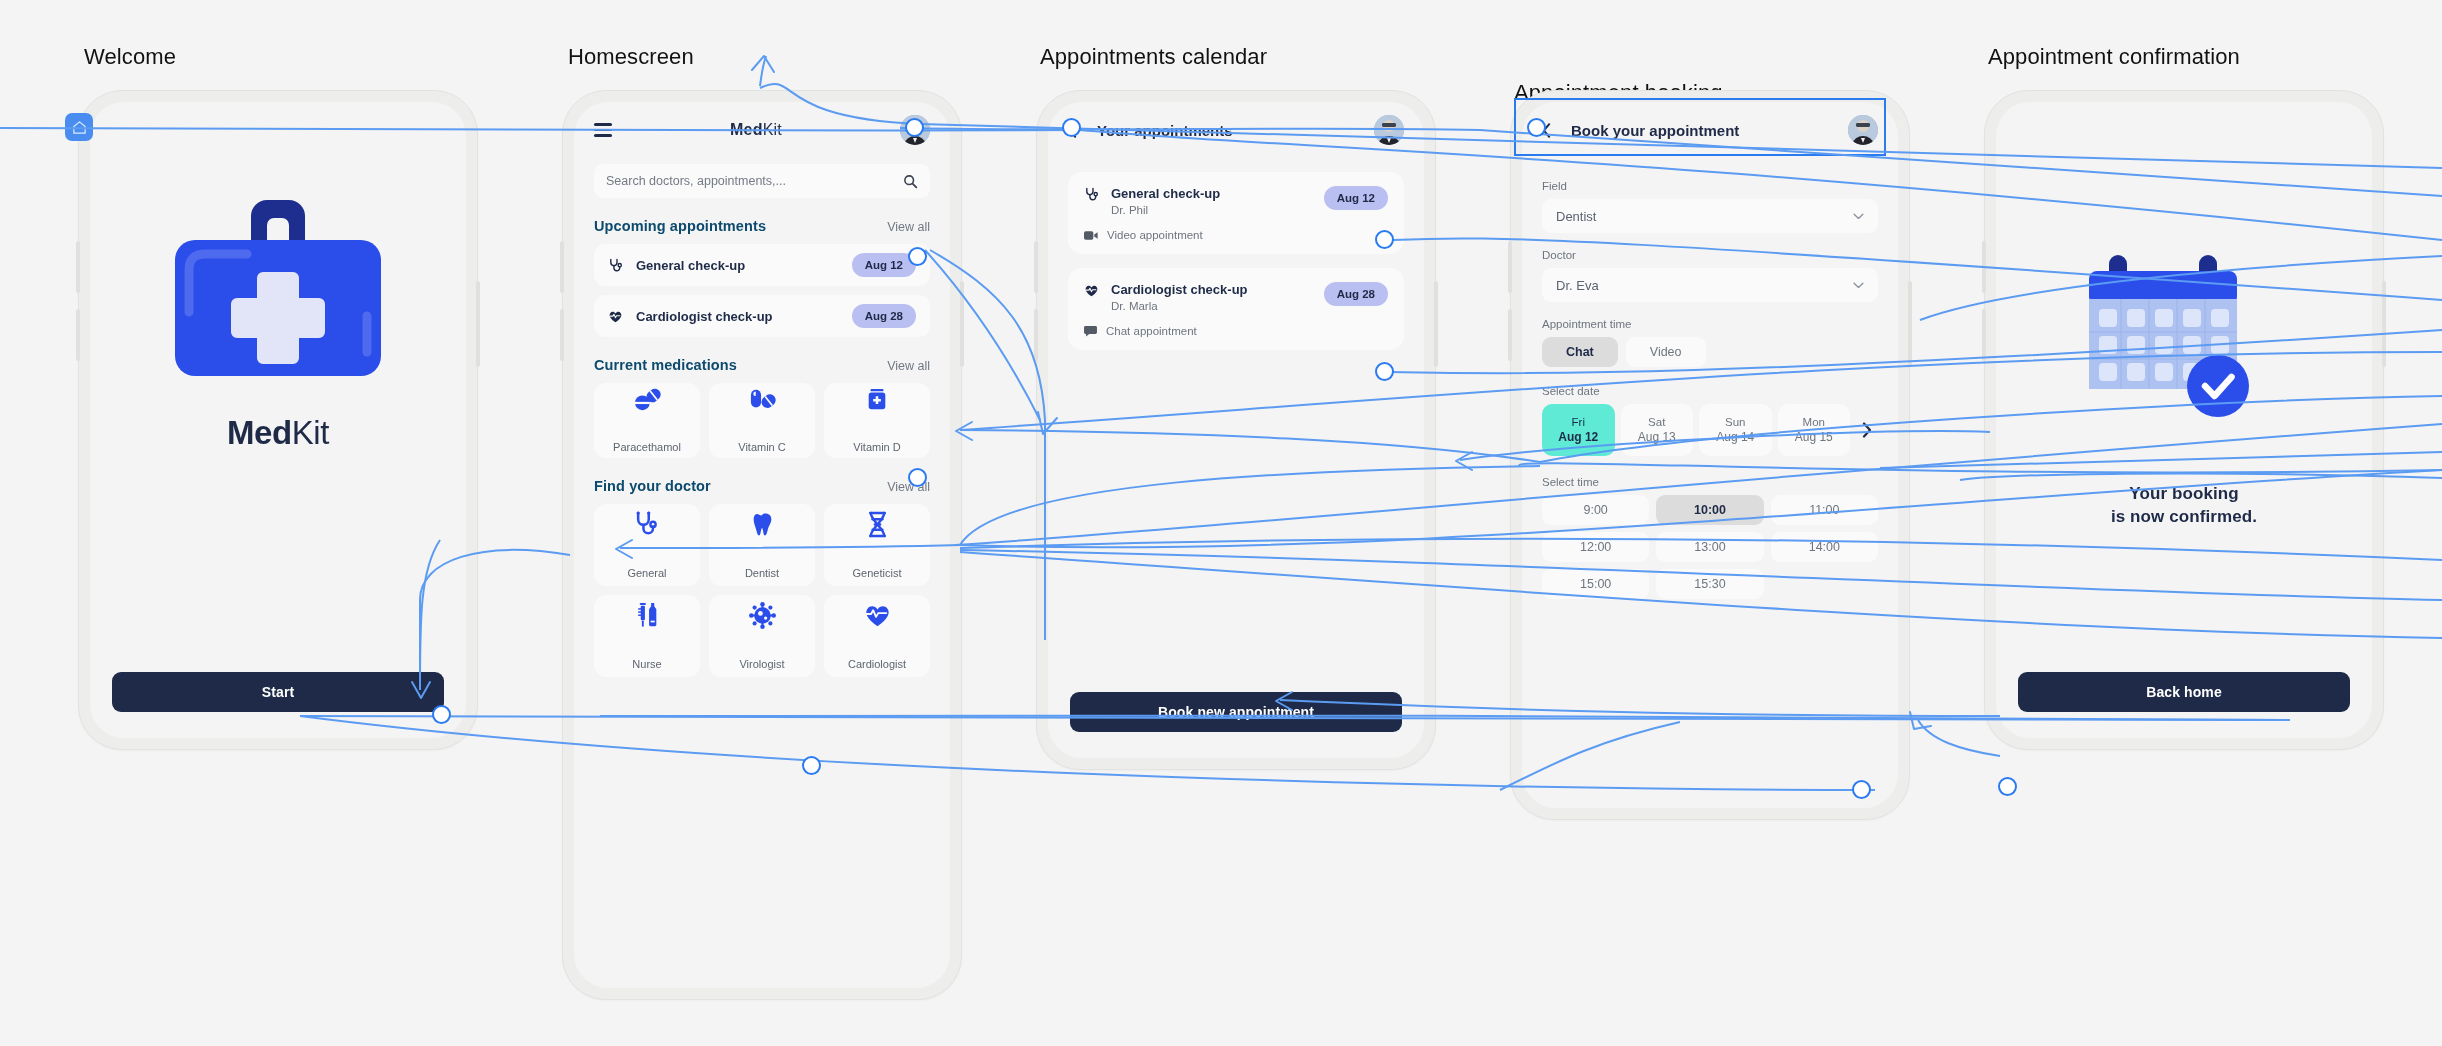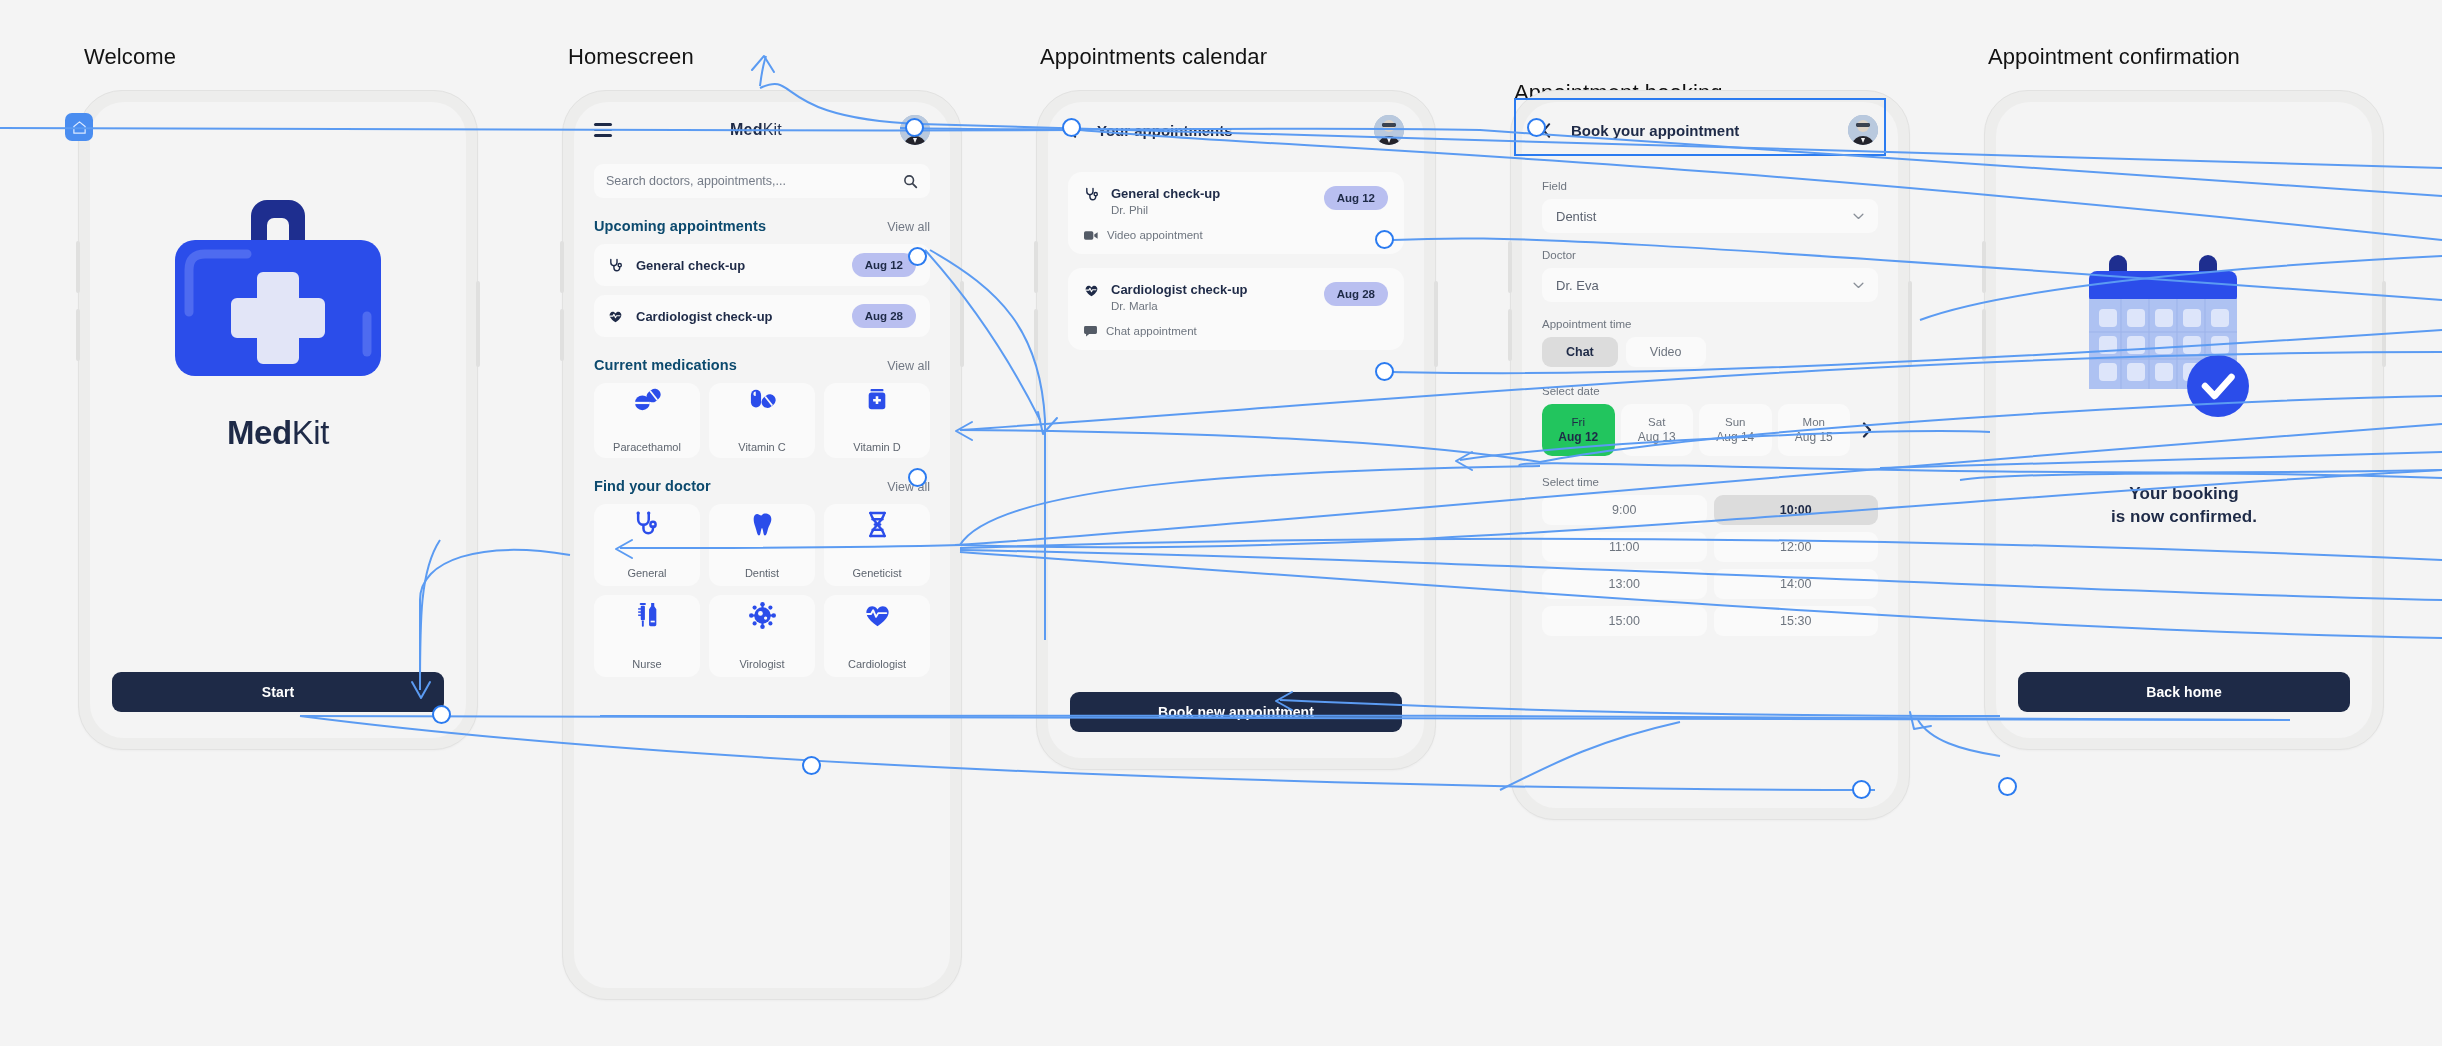--- a/index.html
+++ b/index.html
@@ -136,26 +136,26 @@
   .seg.active { background:#dcdcdc; color:#1e2a47; font-weight:700; }
 
   .date-row { display:flex; align-items:center; gap:6px; margin:0 20px 20px; }
   .date-cell {
     flex:1; background:#fafafa; border-radius:10px; height:52px;
     display:flex; flex-direction:column; align-items:center; justify-content:center; gap:2px;
     cursor:pointer;
   }
   .date-cell .dow { font-size:11.5px; color:#6e757f; }
   .date-cell .dnum { font-size:12px; color:#6e757f; }
-  .date-cell.active { background:#22c55e; }
+  .date-cell.active { background:#5eead4; }
   .date-cell.active .dow, .date-cell.active .dnum { color:#1e2a47; }
   .date-cell.active .dnum { font-weight:700; }
   .date-next { width:22px; display:flex; align-items:center; justify-content:center; cursor:pointer; }
 
-  .time-grid { display:grid; grid-template-columns:repeat(2,1fr); gap:7px; margin:0 20px; }
+  .time-grid { display:grid; grid-template-columns:repeat(3,1fr); gap:7px; margin:0 20px; }
   .time-cell {
     background:#fafafa; border-radius:9px; height:30px;
     display:flex; align-items:center; justify-content:center;
     font-size:12.5px; color:#6e757f; cursor:pointer;
   }
   .time-cell.active { background:#dcdcdc; color:#1e2a47; font-weight:700; }
 
   
   .confirm-body { display:flex; flex-direction:column; align-items:center; justify-content:center; height:100%; padding-bottom:60px; }
   .confirm-txt { margin-top:42px; text-align:center; font-size:17px; font-weight:700; color:#1e2a47; line-height:1.35; letter-spacing:.1px; }

